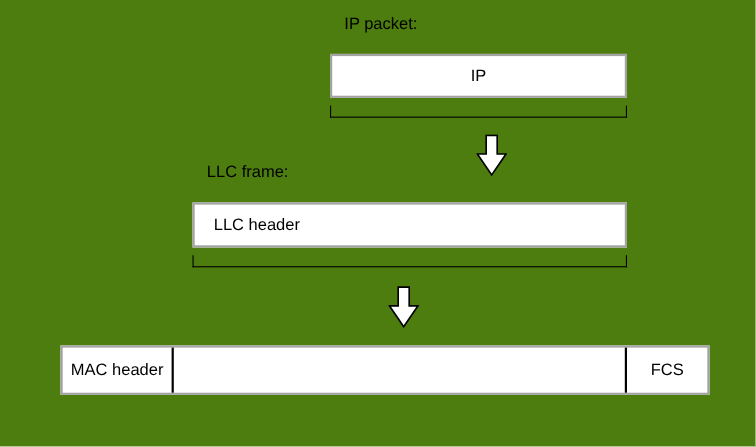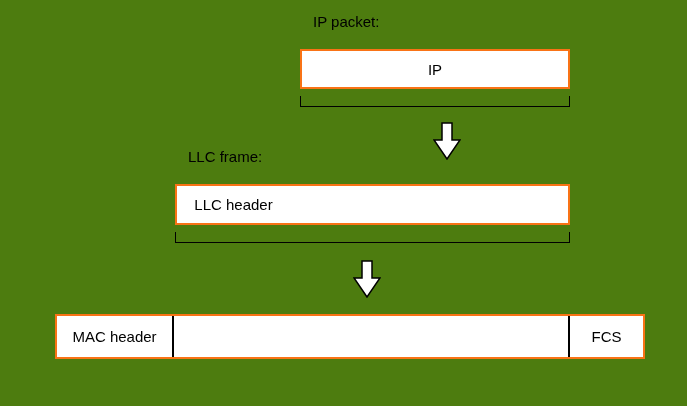--- a/index.html
+++ b/index.html
@@ -18,21 +18,21 @@
     position: absolute;
     font-size: 15px;
     line-height: 18px;
     white-space: nowrap;
   }
 
   .box {
     position: absolute;
     display: flex;
     flex-direction: row;
-    border: 2px solid #f97316;
+    border: 2px solid #a3a3a3;
     background: #ffffff;
   }
 
   .cell {
     display: flex;
     align-items: center;
     justify-content: center;
     font-size: 15px;
     height: 100%;
     white-space: nowrap;
@@ -59,21 +59,21 @@
   
   #llc-label   { left: 188px; top: 148px; }
   #llc-box     { left: 175px; top: 184px; width: 395px; height: 41px; }
   #llc-cell-header { width: 113px; }
   #llc-bracket { left: 175px; top: 232px; width: 395px; height: 11px; }
   #arrow-2     { left: 353px; top: 260px; width: 28px; height: 38px; }
 
   
   #mac-label { left: 63px; top: 285px; }
   #mac-box   { left: 55px; top: 314px; width: 590px; height: 45px; }
-  #mac-cell-header { width: 115px; }
+  #mac-cell-header { width: 99px; }
   #mac-cell-fcs    { width: 75px; }
 </style>
 </head>
 <body>
 
 <div class="canvas">
 
   <div class="dlabel" id="ip-label">IP packet:</div>
 
   <div class="box" id="ip-box">

